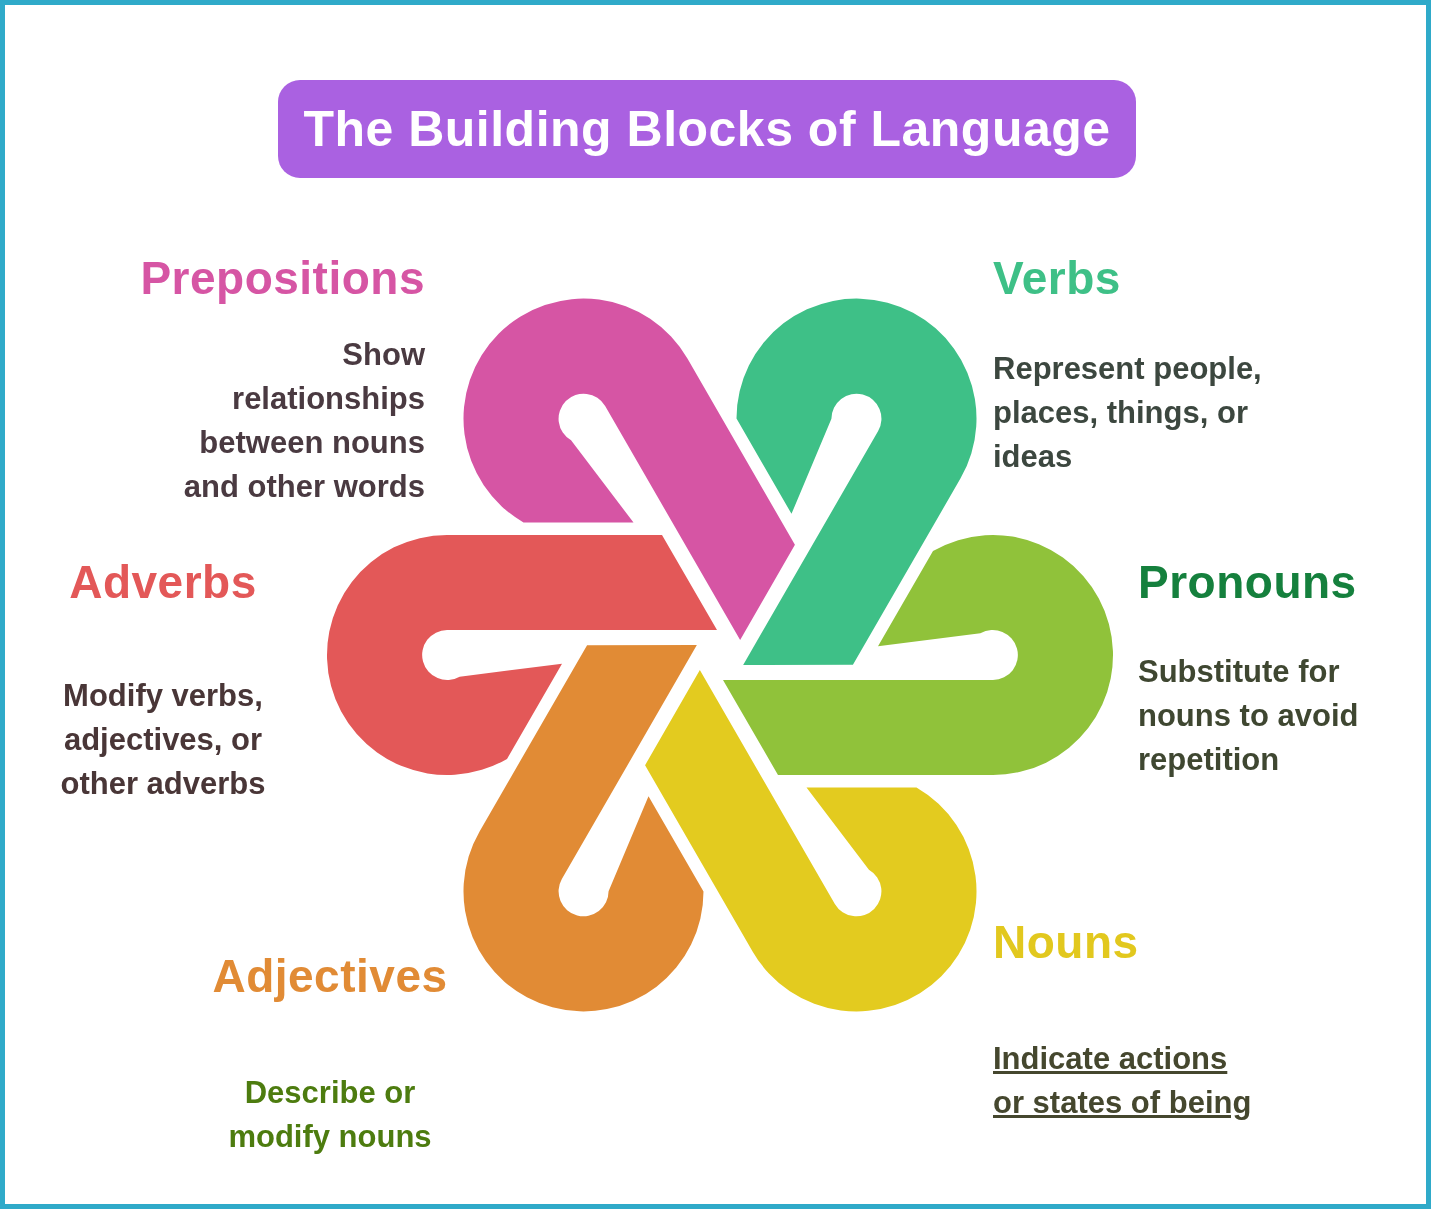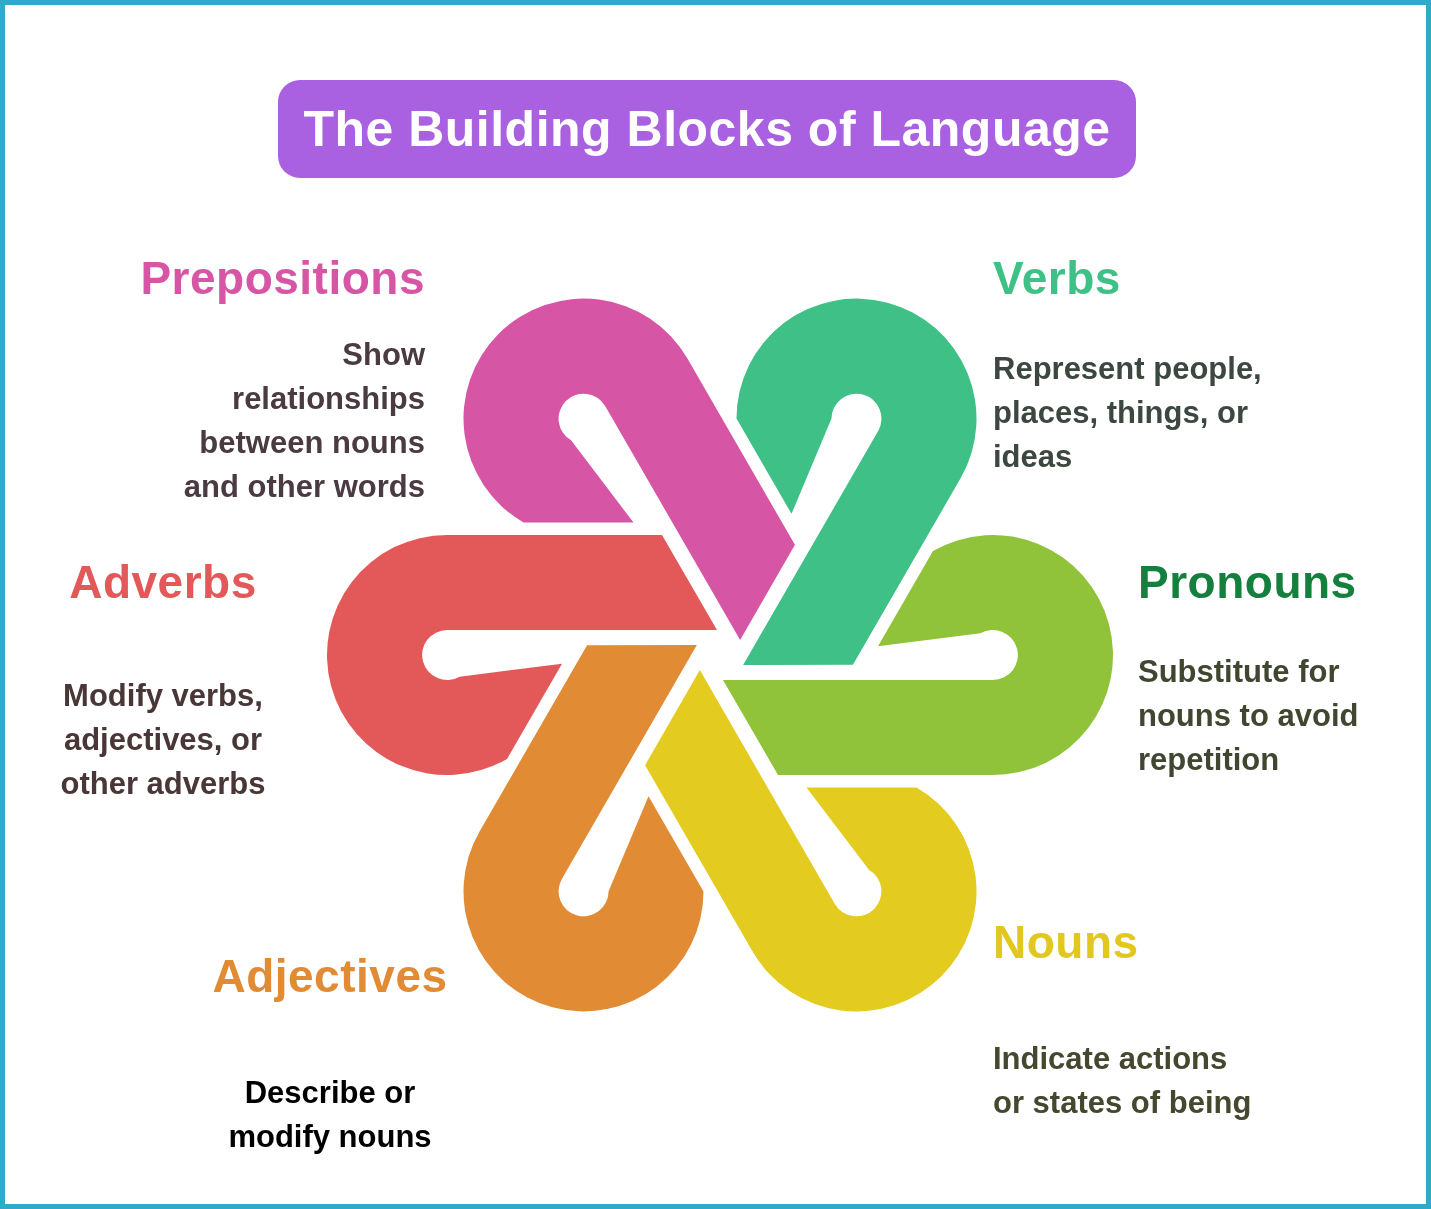--- a/index.html
+++ b/index.html
@@ -35,21 +35,21 @@
   #section-prepositions .desc{margin-top:28px;}
   #section-nouns{left:988px;top:246px;width:380px;text-align:left;}
   #section-nouns .desc{margin-top:42px;}
   #section-adverbs{left:8px;top:550px;width:300px;text-align:center;}
   #section-adverbs .desc{margin-top:65px;}
   #section-pronouns{left:1133px;top:550px;width:280px;text-align:left;}
   #section-pronouns .desc{margin-top:41px;}
   #section-adjectives{left:170px;top:944px;width:310px;text-align:center;}
   #section-adjectives .desc{margin-top:68px;}
   #section-verbs{left:988px;top:910px;width:340px;text-align:left;}
-  #section-verbs .desc{margin-top:68px;}
+  #section-verbs .desc{margin-top:68px;text-decoration:underline;}
 </style>
 </head>
 <body>
 
 <div id="canvas" style="border-color: rgb(47, 170, 201); background: rgb(255, 255, 255);">
 
   <div id="title-banner" style="background: rgb(170, 97, 225);">
     <span class="title-text" style="color: rgb(255, 255, 255);">The Building Blocks of Language</span>
   </div>
 
@@ -88,21 +88,21 @@
 
   <div class="section" id="section-pronouns">
     <h2 style="color: #15803d;">Pronouns</h2>
     <p class="desc" style="color: rgb(63, 71, 49);">Substitute for
 nouns to avoid
 repetition</p>
   </div>
 
   <div class="section" id="section-adjectives">
     <h2 style="color: rgb(225, 139, 53);">Adjectives</h2>
-    <p class="desc" style="color: #000000;">Describe or
+    <p class="desc" style="color: #4d7c0f;">Describe or
 modify nouns</p>
   </div>
 
   <div class="section" id="section-verbs">
     <h2 style="color: rgb(226, 200, 30);">Nouns</h2>
     <p class="desc" style="color: rgb(69, 71, 46);">Indicate actions
 or states of being</p>
   </div>
 
 </div>

